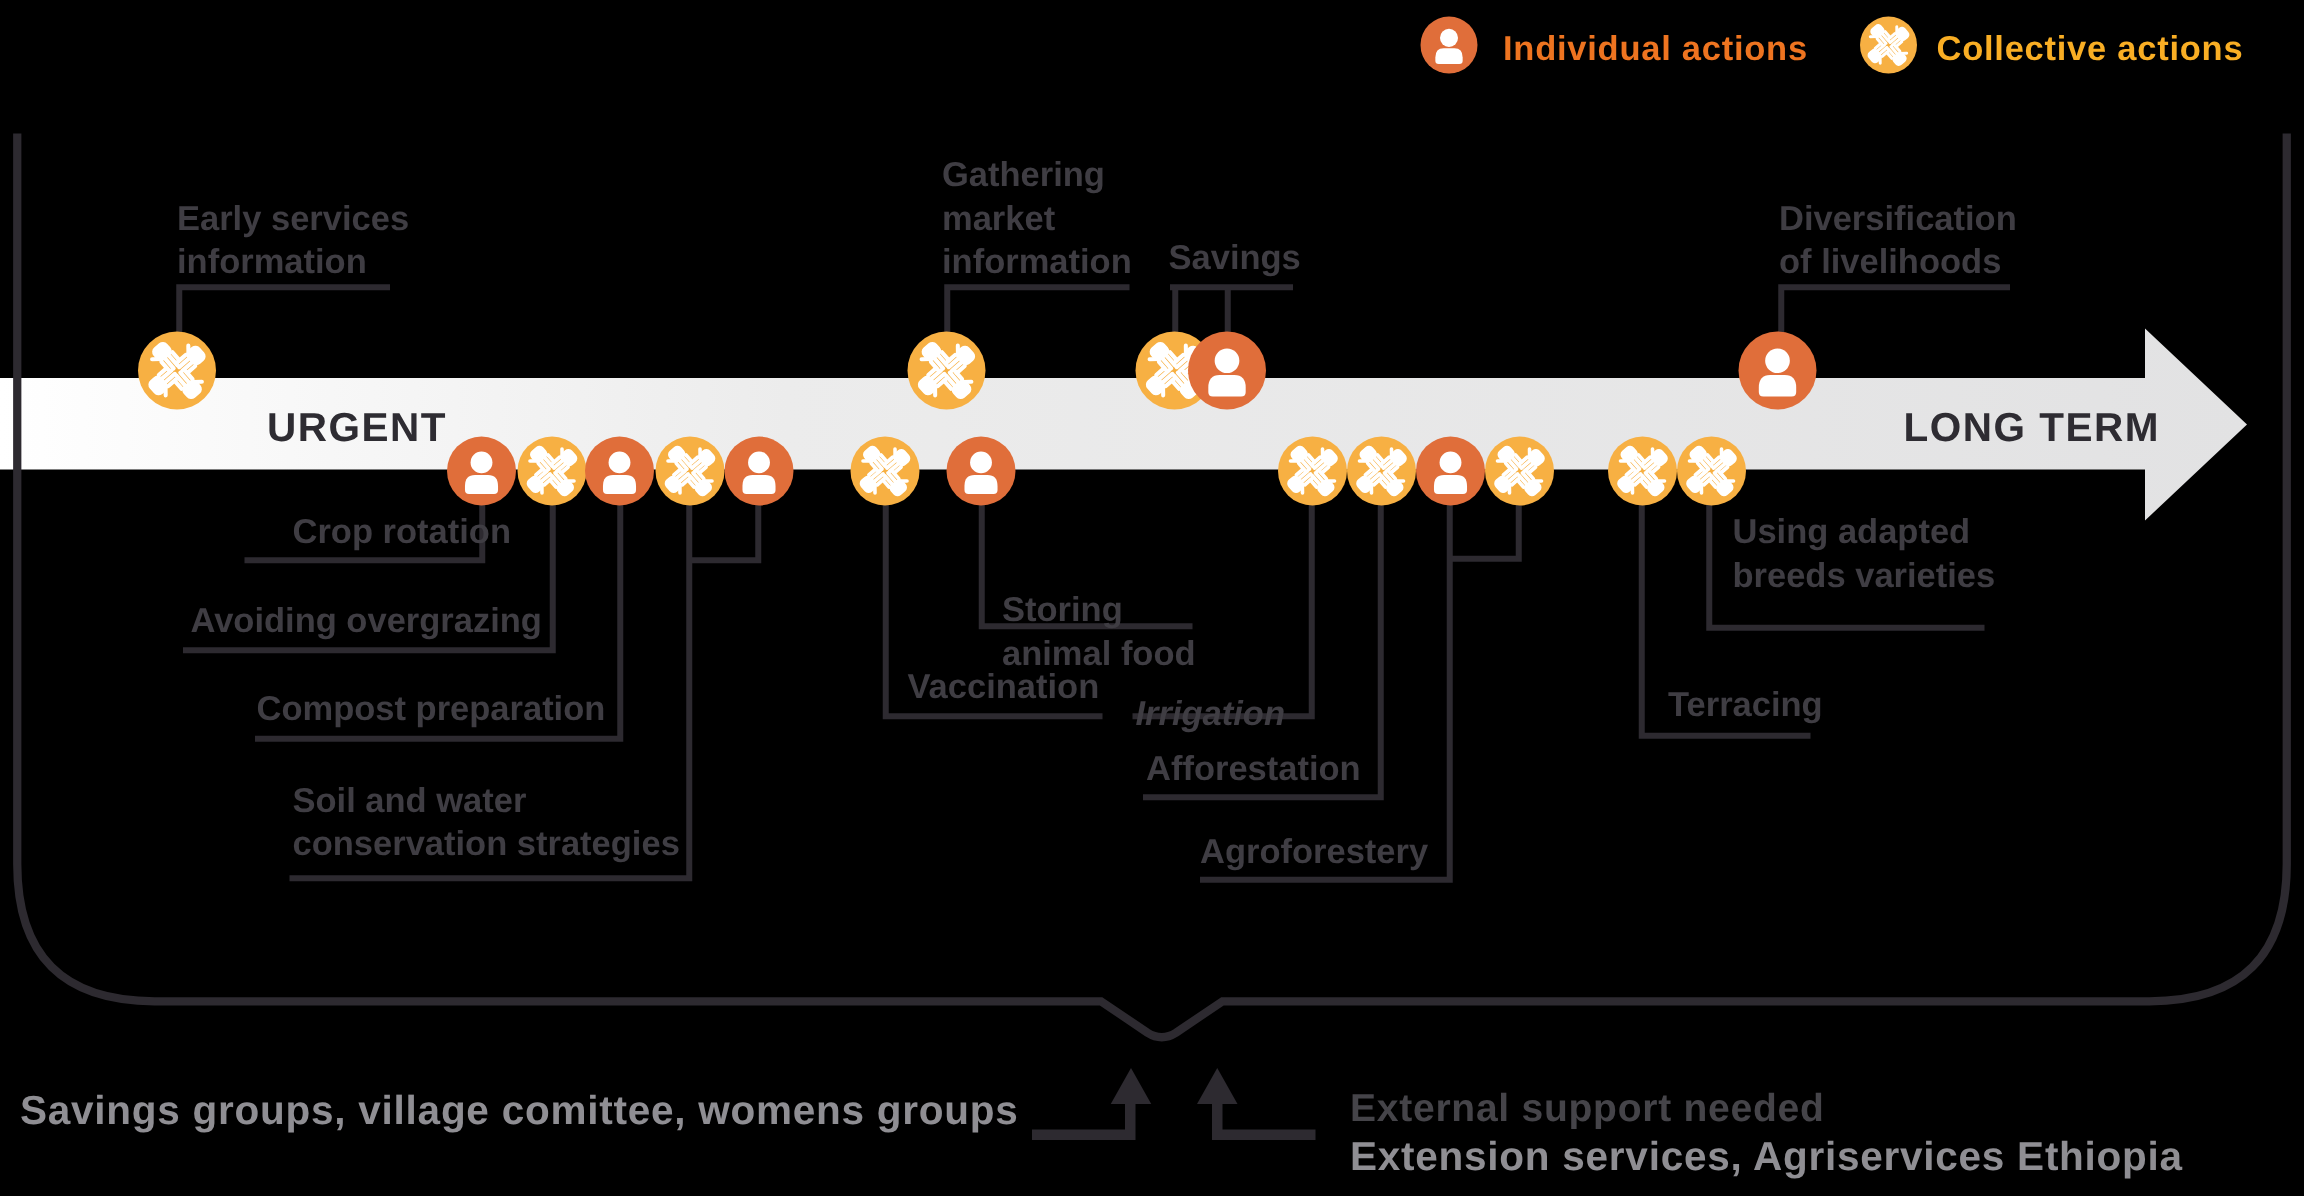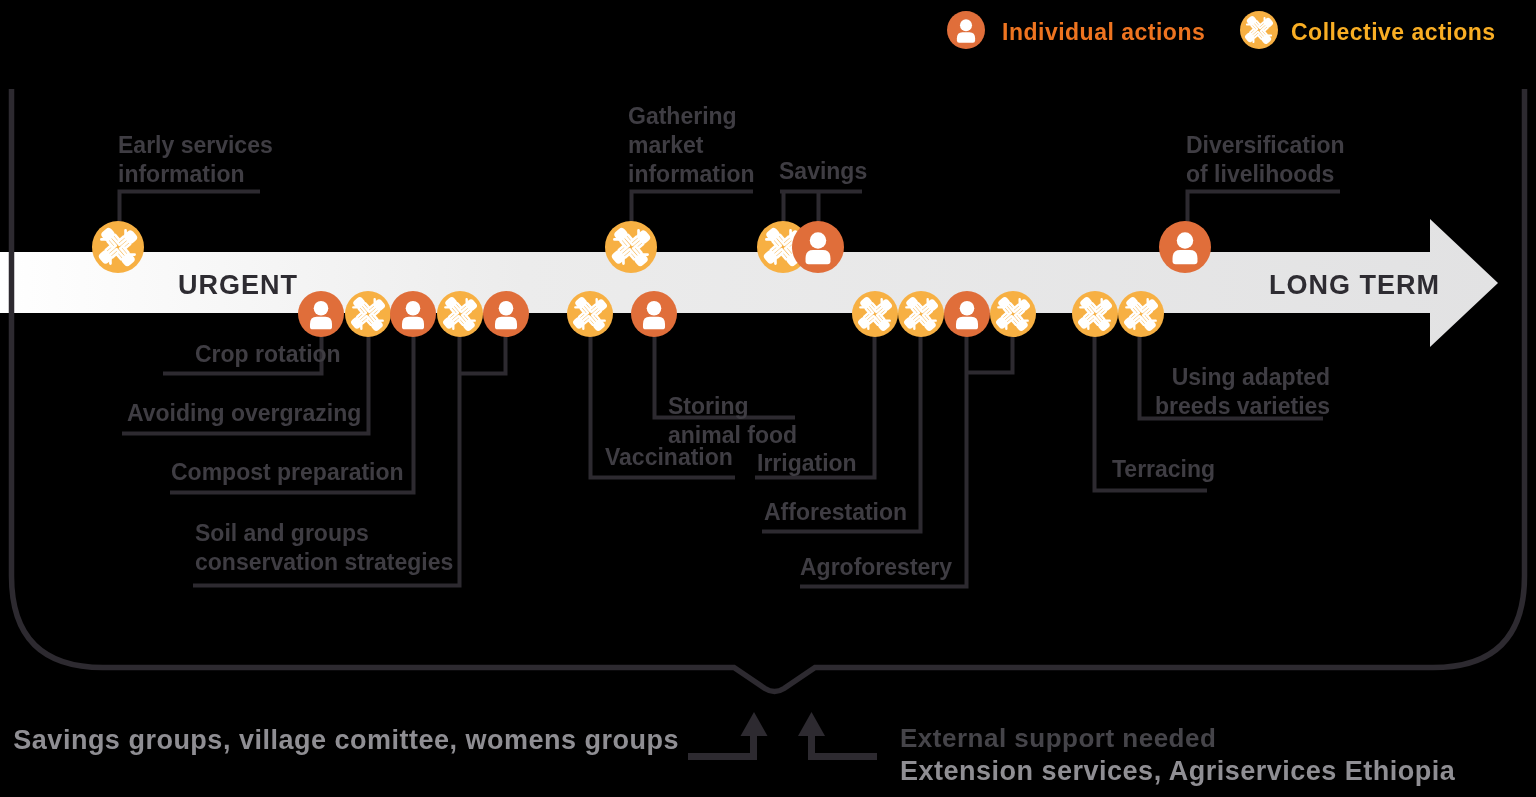--- a/index.html
+++ b/index.html
@@ -321,29 +321,29 @@
 information</div>
       <div class="action-label" style="left: 628px; top: 102px;">Gathering
 market
 information</div>
       <div class="action-label" style="left: 779px; top: 157px;">Savings</div>
       <div class="action-label" style="left: 1186px; top: 131px;">Diversification
 of livelihoods</div>
       <div class="action-label" style="left: 164px; top: 340px; margin-left: 31px;">Crop rotation</div>
       <div class="action-label" style="left: 127px; top: 399px;">Avoiding overgrazing</div>
       <div class="action-label" style="left: 171px; top: 458px;">Compost preparation</div>
-      <div class="action-label" style="left: 195px; top: 519px;">Soil and groups
+      <div class="action-label" style="left: 195px; top: 519px;">Soil and water
 conservation strategies</div>
       <div class="action-label" style="left: 605px; top: 443px;">Vaccination</div>
       <div class="action-label" style="left: 668px; top: 352px; margin-top: 40px;">Storing
 animal food</div>
-      <div class="action-label" style="left: 757px; top: 449px;">Irrigation</div>
+      <div class="action-label" style="left: 757px; top: 461px; font-style: italic;">Irrigation</div>
       <div class="action-label" style="left: 764px; top: 498px;">Afforestation</div>
       <div class="action-label" style="left: 800px; top: 553px;">Agroforestery</div>
-      <div class="action-label" style="left: 1155px; top: 363px; text-align: right;">Using adapted
+      <div class="action-label" style="left: 1155px; top: 340px;">Using adapted
 breeds varieties</div>
       <div class="action-label" style="left: 1112px; top: 455px;">Terracing</div>
     </div>
 
   <div class="legend-item" id="legend-ind">
     <div class="icon individual legend-circle">
         <svg viewBox="-24 -24 48 48" fill="#fff">
           <circle cx="0" cy="-6" r="7.6"></circle>
           <path d="M-11.5,13.2 L-11.5,10.5 Q-11.5,2.8 -4.5,2.8 L4.5,2.8 Q11.5,2.8 11.5,10.5 L11.5,13.2 Q11.5,16 8.7,16 L-8.7,16 Q-11.5,16 -11.5,13.2 Z"></path>
         </svg>

